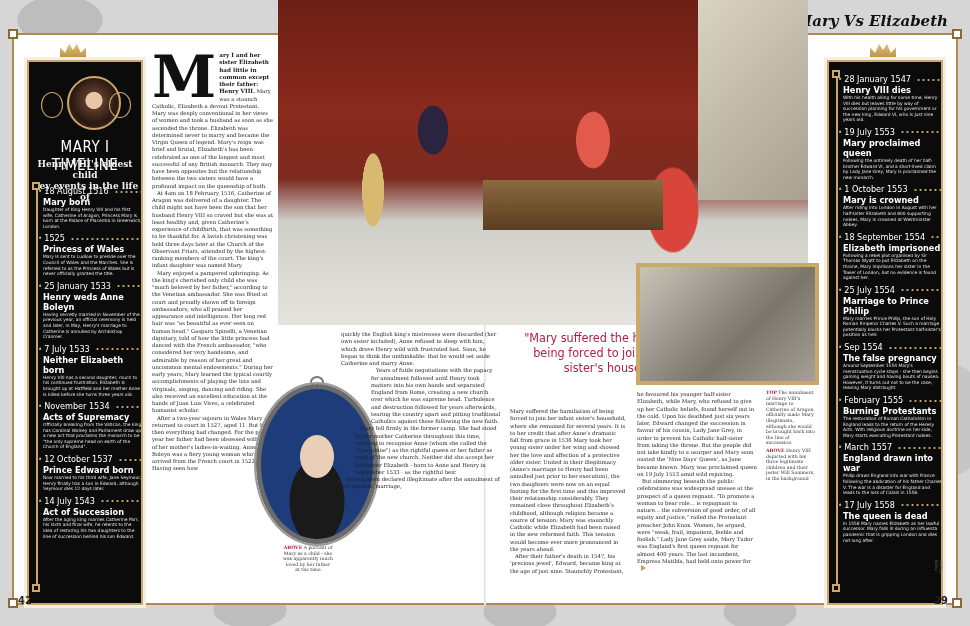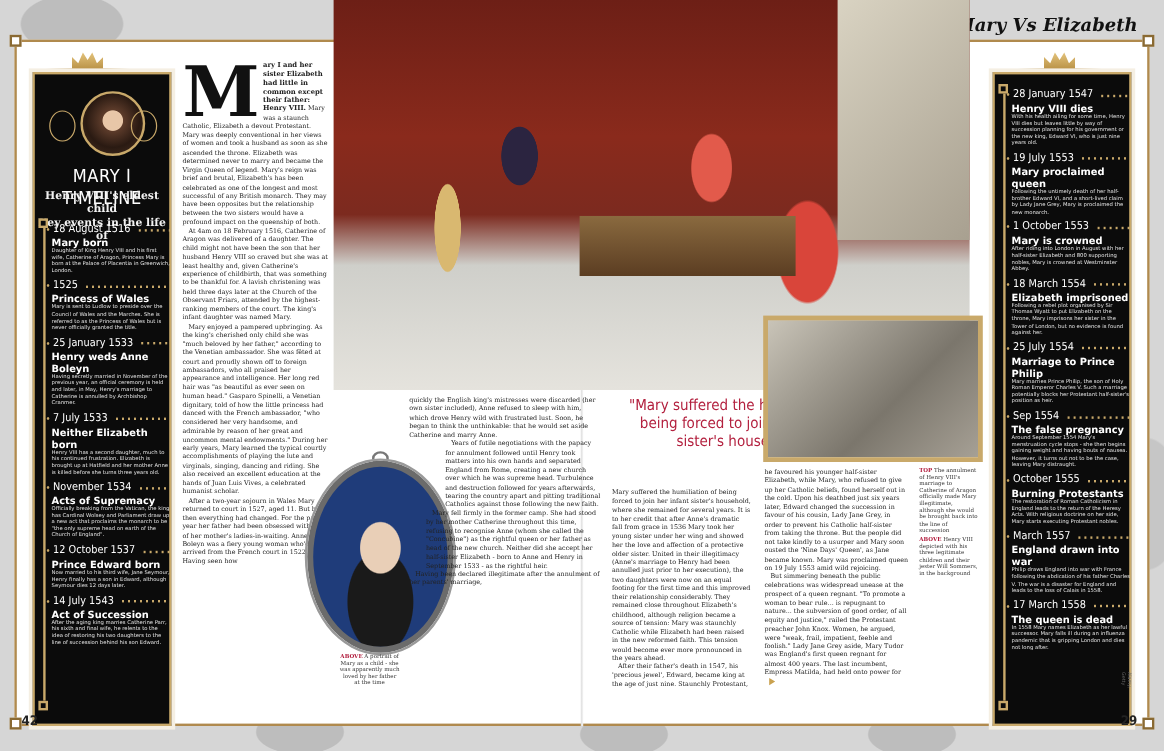--- a/index.html
+++ b/index.html
@@ -342,21 +342,21 @@
           <span class="dot-pre">•</span>
           <span>1 October 1553</span>
           <span class="dots"></span>
         </div>
         <div class="ev-title">Mary is crowned</div>
         <div class="ev-text">After riding into London in August with her half-sister Elizabeth and 800 supporting nobles, Mary is crowned at Westminster Abbey.</div>
       </div>
     <div class="event">
         <div class="ev-date">
           <span class="dot-pre">•</span>
-          <span>18 March 1554</span>
+          <span>18 September 1554</span>
           <span class="dots"></span>
         </div>
         <div class="ev-title">Elizabeth imprisoned</div>
         <div class="ev-text">Following a rebel plot organised by Sir Thomas Wyatt to put Elizabeth on the throne, Mary imprisons her sister in the Tower of London, but no evidence is found against her.</div>
       </div>
     <div class="event">
         <div class="ev-date">
           <span class="dot-pre">•</span>
           <span>25 July 1554</span>
           <span class="dots"></span>
@@ -369,39 +369,39 @@
           <span class="dot-pre">•</span>
           <span>Sep 1554</span>
           <span class="dots"></span>
         </div>
         <div class="ev-title">The false pregnancy</div>
         <div class="ev-text">Around September 1554 Mary's menstruation cycle stops - she then begins gaining weight and having bouts of nausea. However, it turns out not to be the case, leaving Mary distraught.</div>
       </div>
     <div class="event">
         <div class="ev-date">
           <span class="dot-pre">•</span>
-          <span>October 1555</span>
+          <span>February 1555</span>
           <span class="dots"></span>
         </div>
         <div class="ev-title">Burning Protestants</div>
         <div class="ev-text">The restoration of Roman Catholicism in England leads to the return of the Heresy Acts. With religious doctrine on her side, Mary starts executing Protestant nobles.</div>
       </div>
     <div class="event">
         <div class="ev-date">
           <span class="dot-pre">•</span>
           <span>March 1557</span>
           <span class="dots"></span>
         </div>
         <div class="ev-title">England drawn into war</div>
         <div class="ev-text">Philip draws England into war with France following the abdication of his father Charles V. The war is a disaster for England and leads to the loss of Calais in 1558.</div>
       </div>
     <div class="event">
         <div class="ev-date">
           <span class="dot-pre">•</span>
-          <span>17 March 1558</span>
+          <span>17 July 1558</span>
           <span class="dots"></span>
         </div>
         <div class="ev-title">The queen is dead</div>
         <div class="ev-text">In 1558 Mary names Elizabeth as her lawful successor. Mary falls ill during an influenza pandemic that is gripping London and dies not long after.</div>
       </div>
   </div>
 </div>
 
 <div class="credit">Alamy, Getty</div>
 

